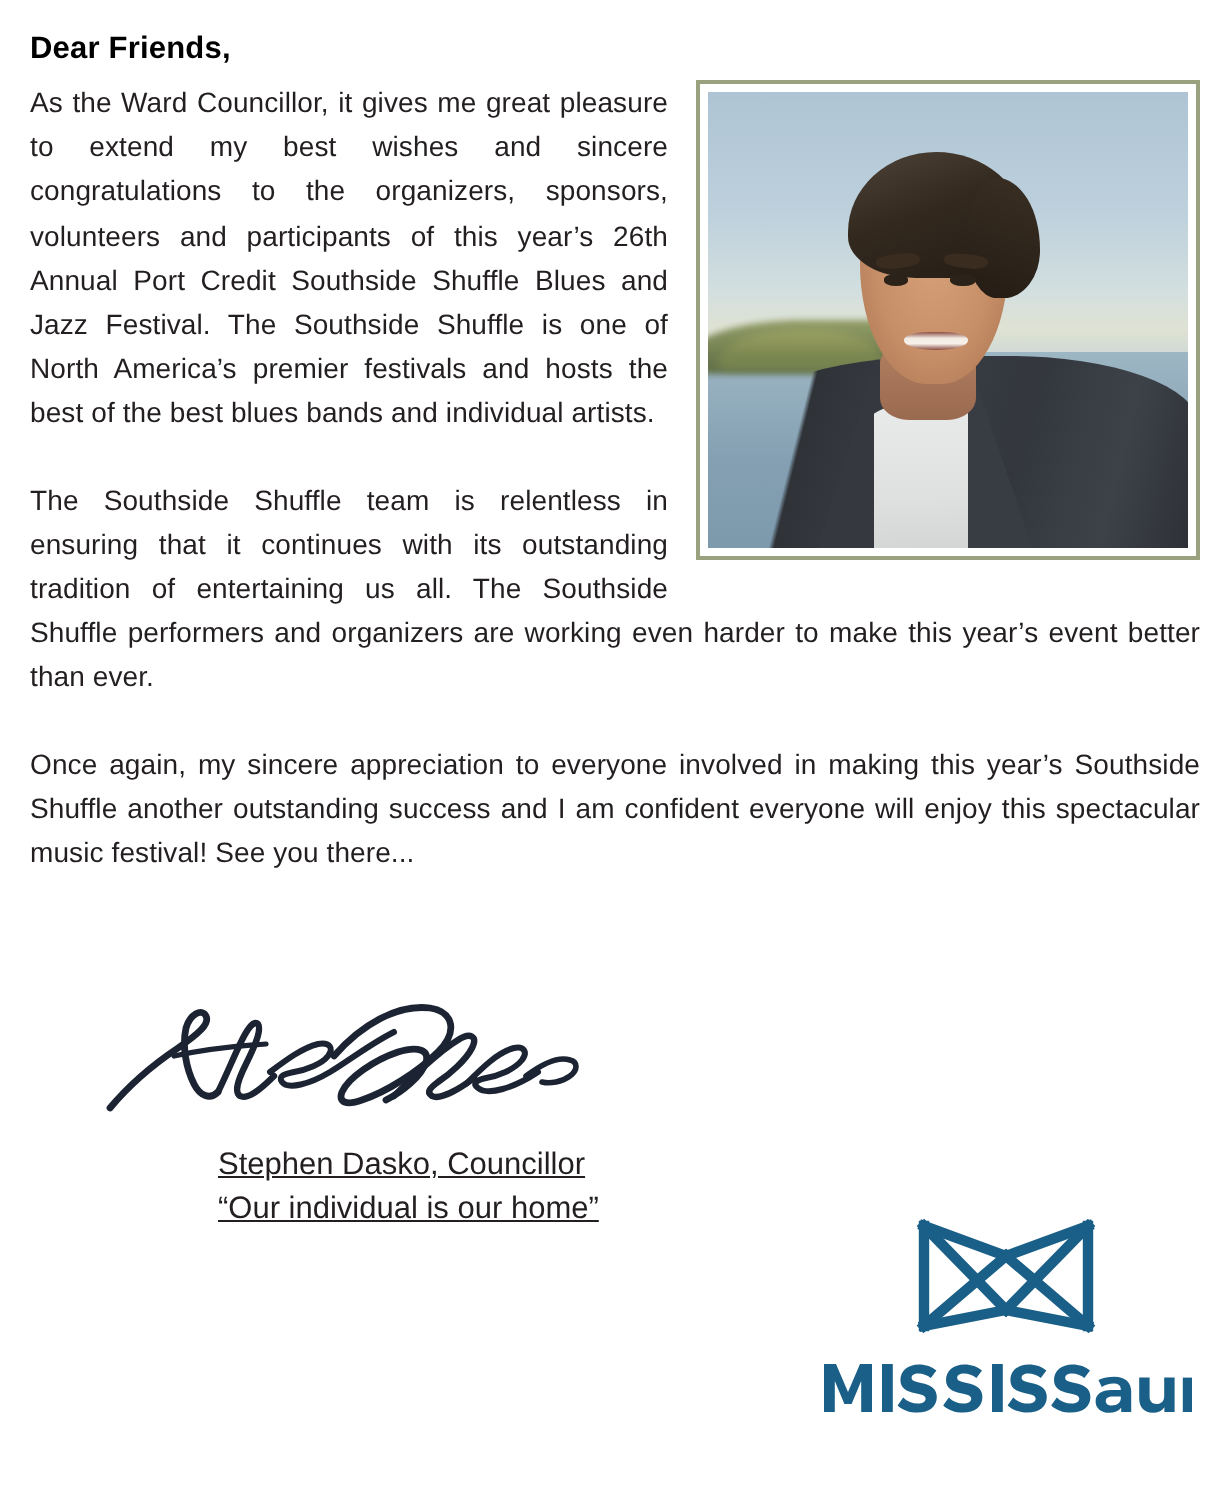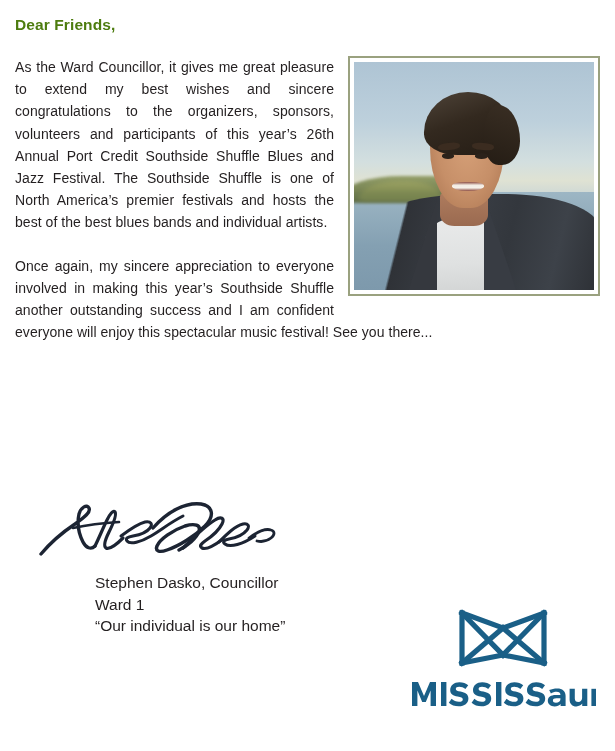--- a/index.html
+++ b/index.html
@@ -22,22 +22,22 @@
     left: 15px;
     top: 14px;
     width: 585px;
   }
 
   .salutation {
     font-size: 15.5px;
     font-weight: bold;
     line-height: 22px;
     letter-spacing: 0.1px;
-    margin: 0 0 20px 0;
-    color: #4d7c0f;
+    margin: 0 0 4px 0;
+    color: #000000;
   }
 
   .photo-float {
     float: right;
     width: 252px;
     height: 240px;
     margin: 0 0 6px 14px;
     padding: 4px;
     background: #ffffff;
     border: 2px solid #9aa17f;
@@ -167,23 +167,24 @@
     color: #231f20;
     letter-spacing: 0.05px;
   }
   .body-text + .body-text { margin-top: 21px; }
 
   .p1 {  }
 
   
   .sig-area {
     position: absolute;
-    left: 15px;
+    left: 29px;
     top: 498px;
     width: 585px;
+    text-decoration: underline;
   }
   .signature {
     display: block;
     margin-left: 18px;
   }
   .sig-lines {
     margin-top: 4px;
     margin-left: 80px;
     font-size: 15.5px;
     line-height: 21.5px;
@@ -226,20 +227,21 @@
       <div class="ph-browL"></div>
       <div class="ph-browR"></div>
       <div class="ph-eyeL"></div>
       <div class="ph-eyeR"></div>
       <div class="ph-mouth"></div>
     </div>
   </figure>
 
   <p class="body-text p1">As the Ward Councillor, it gives me great pleasure to extend my best wishes and sincere congratulations to the organizers, sponsors, volunteers and participants of this year’s 26th Annual Port Credit Southside Shuffle Blues and Jazz Festival.  The Southside Shuffle is one of North America’s premier festivals and hosts the best of the best blues bands and individual artists.</p>
 
+  <p class="body-text">The Southside Shuffle team is relentless in ensuring that it continues with its outstanding tradition of entertaining us all.  The Southside Shuffle performers and organizers are working even harder to make this year’s event better than ever.</p>
 
   <p class="body-text">Once again, my sincere appreciation to everyone involved in making this year’s Southside Shuffle another outstanding success and I am confident everyone will enjoy this spectacular music festival! See you there...</p>
 </div>
 
 <div class="sig-area">
 
   <svg class="signature" width="260" height="70" viewBox="0 0 260 70" aria-hidden="true">
     <g fill="none" stroke="#1c2433" stroke-linecap="round" stroke-linejoin="round">
       <path d="M8,56 C18,44 30,34 42,26 C52,19 58,14 56,10 C54,6 48,9 46,16
                C44,25 46,36 50,44 C53,50 58,52 62,48" stroke-width="3.4"></path>
@@ -259,21 +261,20 @@
       <path d="M186,44 C194,36 202,28 210,26 C215,25 217,28 214,32
                C210,37 202,40 196,41 C191,42 189,44 192,46
                C197,50 210,46 222,38" stroke-width="3.0"></path>
       <path d="M216,40 C224,34 232,30 238,32 C242,33 242,37 238,40
                C234,43 228,44 224,43" stroke-width="2.8"></path>
     </g>
   </svg>
 
   <div class="sig-lines">
     <div>Stephen Dasko, Councillor</div>
-    <div>Ward 1</div>
     <div>“Our individual is our home”</div>
   </div>
 </div>
 
 <div class="logo">
 
   <svg class="logo-mark" width="90" height="60" viewBox="0 0 90 60" aria-hidden="true">
     <g fill="none" stroke="#1a5f87" stroke-width="5.2" stroke-linecap="square" stroke-linejoin="miter">
 
       <path d="M4,5 L4,55"></path>

